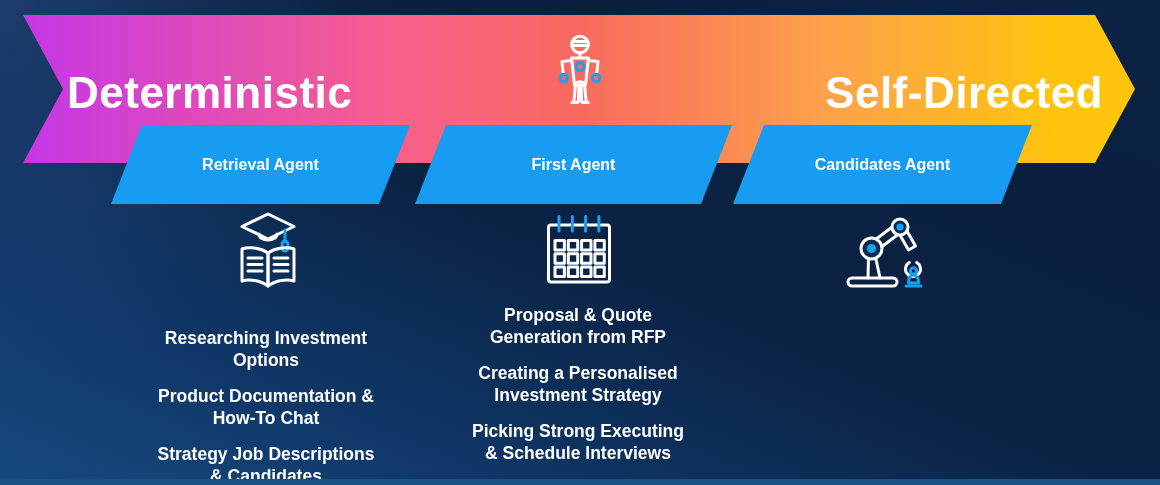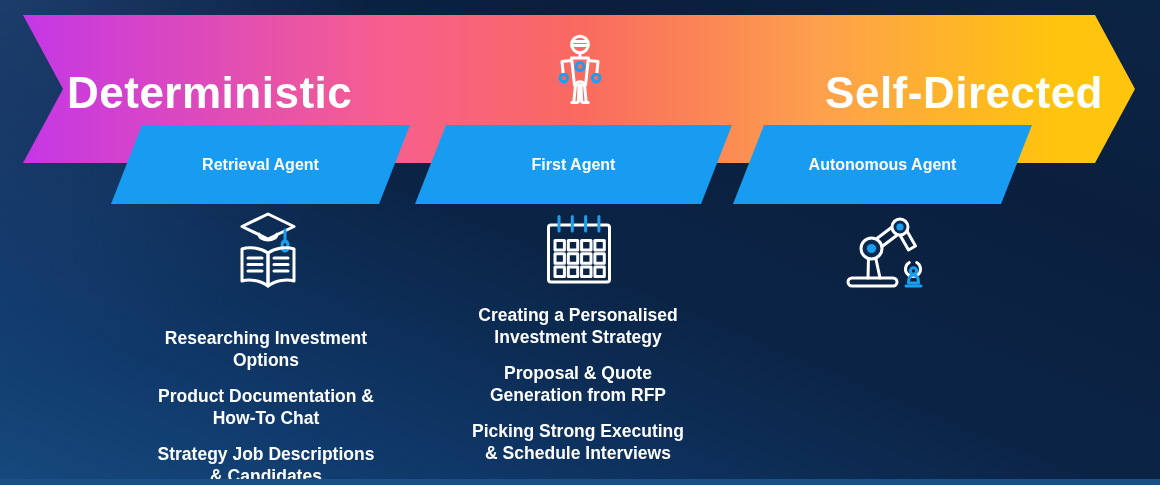--- a/index.html
+++ b/index.html
@@ -90,21 +90,21 @@
     <line x1="29" y1="68.5" x2="34.2" y2="68.5" stroke-width="2.2"></line>
   </svg>
 
   <div class="agent-tab tab1">
     <span>Retrieval Agent</span>
   </div>
   <div class="agent-tab tab2">
     <span>First Agent</span>
   </div>
   <div class="agent-tab tab3">
-    <span>Autonomous Agent</span>
+    <span>Candidates Agent</span>
   </div>
 
   <svg class="icon icon-book" width="76" height="84" viewBox="0 0 76 84">
     <polygon points="38,3 64,15.5 38,28 12,15.5" stroke-width="3"></polygon>
     <path d="M29,23 C29,31 47,31 47,23" stroke-width="3"></path>
     <line class="a" x1="55" y1="19" x2="55" y2="31" stroke-width="2.8"></line>
     <rect class="a" x="52.2" y="30" width="5.6" height="10" rx="2.8" stroke-width="2.8"></rect>
     <path d="M38,42 C30,36.5 19,35.5 12,38 L12,70 C19,68 30,69 38,75 Z" stroke-width="3.2"></path>
     <path d="M38,42 C46,36.5 57,35.5 64,38 L64,70 C57,68 46,69 38,75 Z" stroke-width="3.2"></path>
     <line x1="18" y1="47" x2="32" y2="47" stroke-width="2.6"></line>
@@ -161,26 +161,26 @@
       <span>How-To Chat</span>
     </p>
     <p class="item">
       <span>Strategy Job Descriptions</span><br>
       <span>&amp; Candidates</span>
     </p>
   </div>
 
   <div class="col col2">
     <p class="item">
+      <span>Proposal &amp; Quote</span><br>
+      <span>Generation from RFP</span>
+    </p>
+    <p class="item">
       <span>Creating a Personalised</span><br>
       <span>Investment Strategy</span>
-    </p>
-    <p class="item">
-      <span>Proposal &amp; Quote</span><br>
-      <span>Generation from RFP</span>
     </p>
     <p class="item">
       <span>Picking Strong Executing</span><br>
       <span>&amp; Schedule Interviews</span>
     </p>
   </div>
 
 
   <div class="bottom-strip"></div>
 </div>

